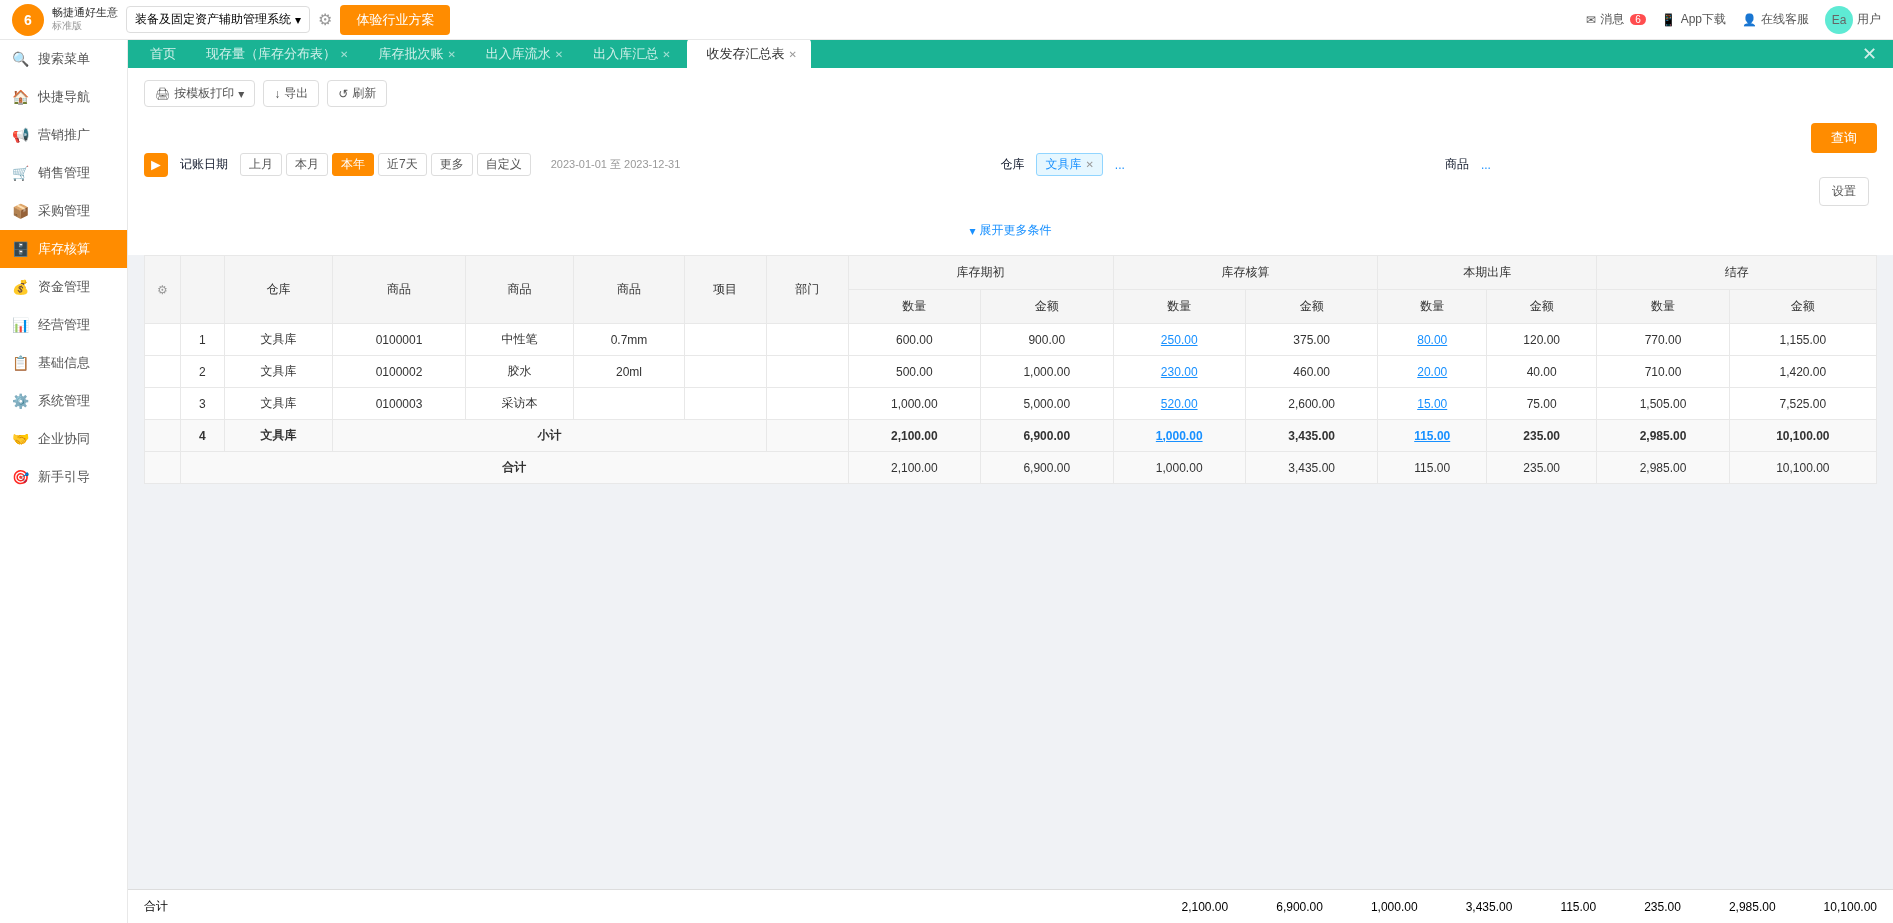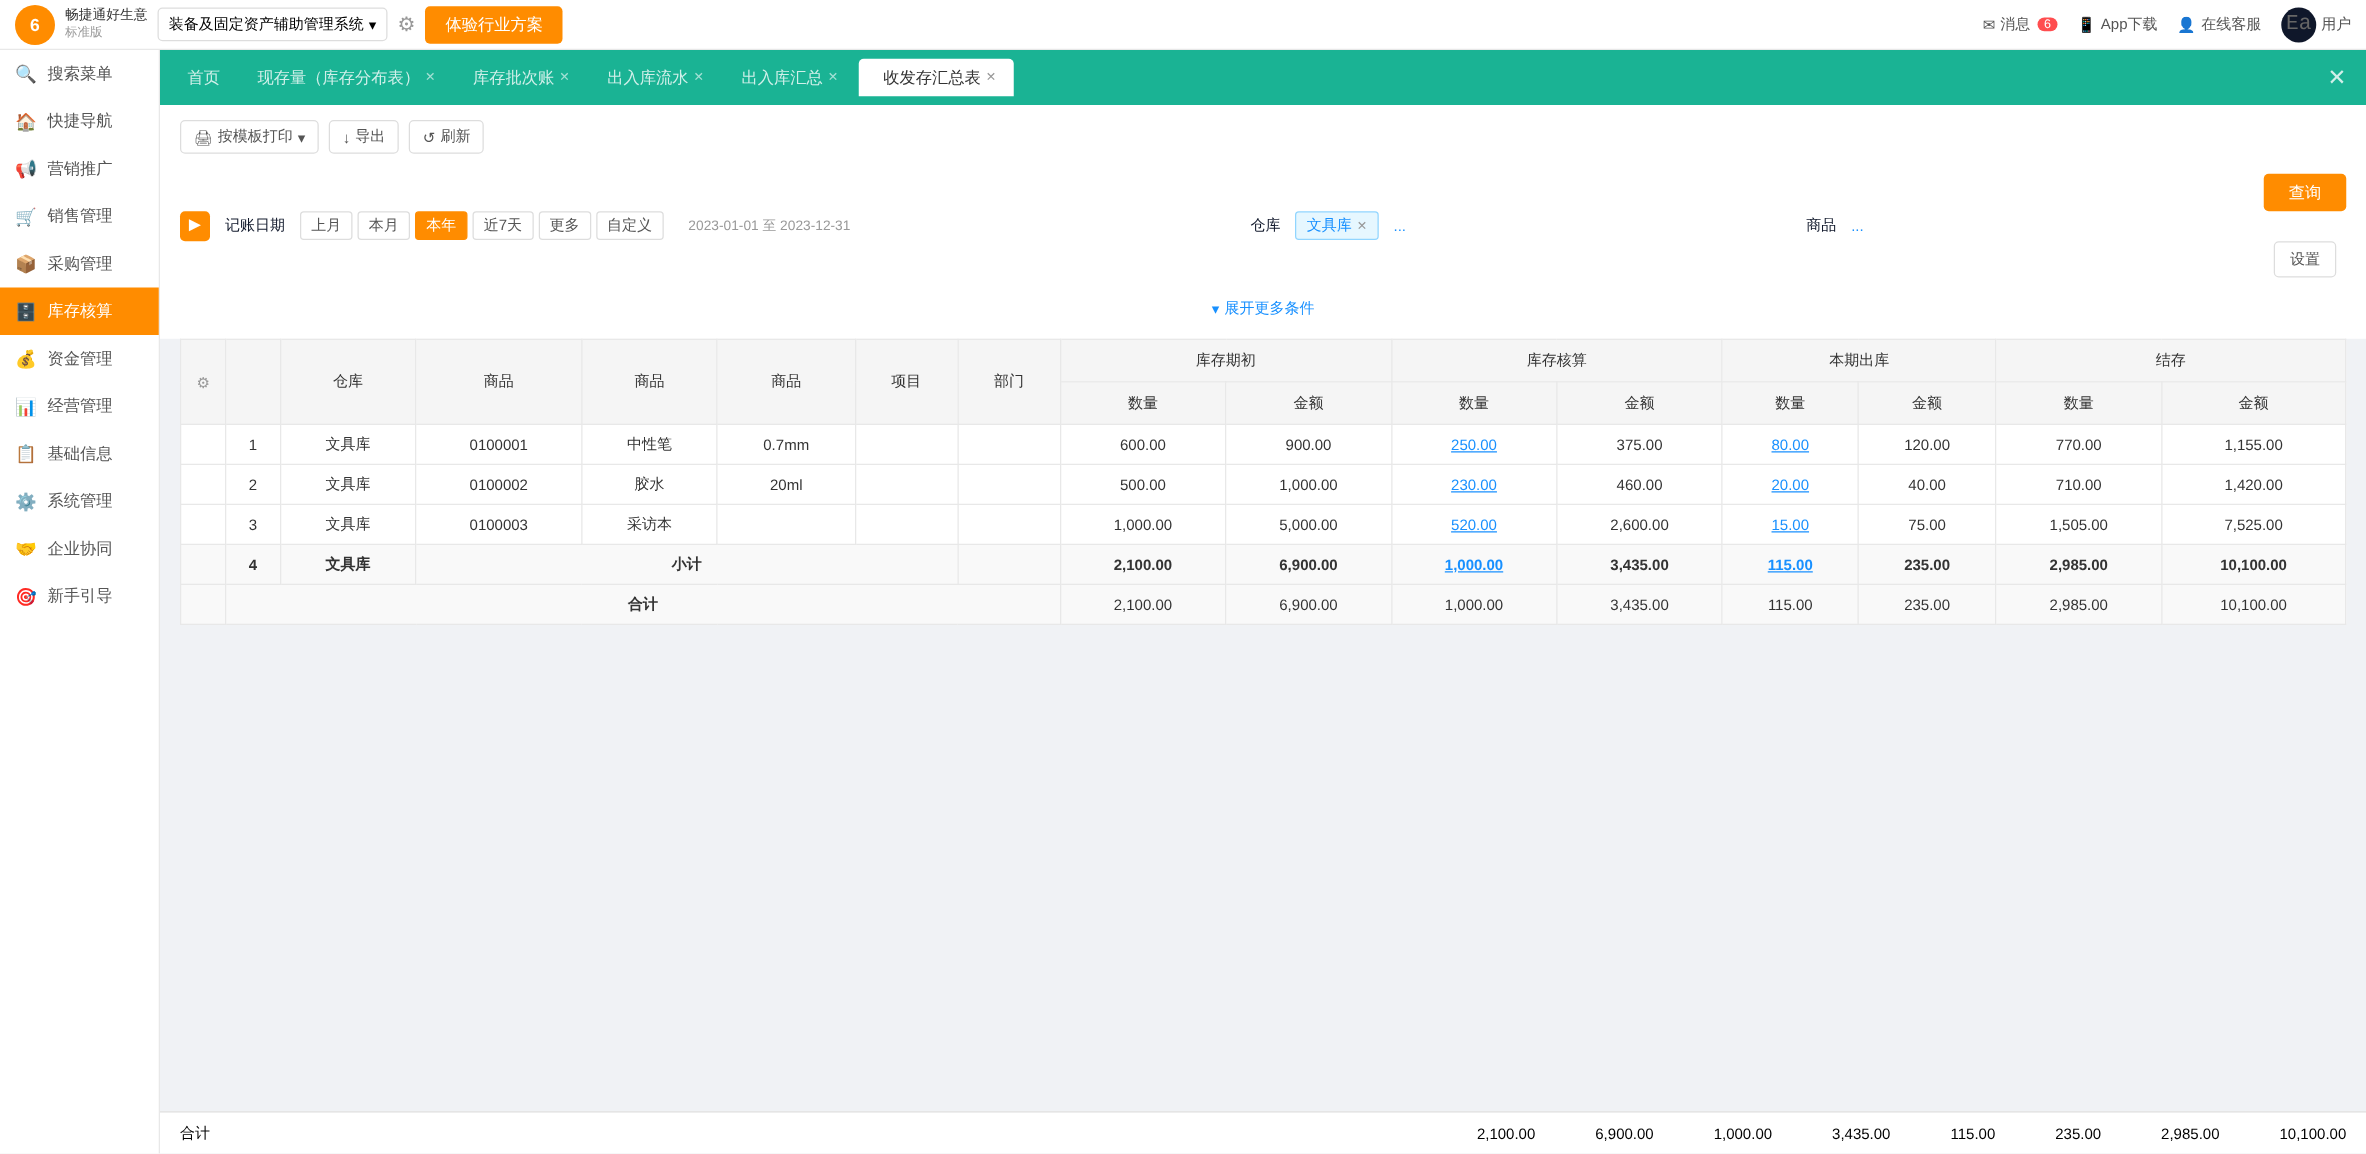--- a/index.html
+++ b/index.html
@@ -4,34 +4,34 @@
   <style>
     * { box-sizing: border-box; margin: 0; padding: 0; }
     body { font-family: 'Microsoft YaHei', Arial, sans-serif; font-size: 12px; background: #f5f5f5; overflow: hidden; }
 
     
     .app-container { display: flex; flex-direction: column; height: 923px; width: 1893px; }
     .top-bar { height: 40px; background: #fff; display: flex; align-items: center; padding: 0 12px; border-bottom: 1px solid #e8e8e8; justify-content: space-between; }
     .main-layout { display: flex; flex: 1; overflow: hidden; }
     .sidebar { width: 128px; background: #fff; border-right: 1px solid #e8e8e8; display: flex; flex-direction: column; }
     .content-area { flex: 1; display: flex; flex-direction: column; overflow: hidden; }
-    .tab-bar { height: 44px; background: #1ab394; display: flex; align-items: center; padding: 0 8px; gap: 2px; }
+    .tab-bar { height: 28px; background: #1ab394; display: flex; align-items: center; padding: 0 8px; gap: 2px; }
     .page-content { flex: 1; background: #f0f2f5; overflow-y: auto; padding: 0; }
 
     
     .top-bar-left { display: flex; align-items: center; gap: 8px; }
     .app-logo { width: 32px; height: 32px; background: #ff8c00; border-radius: 50%; display: flex; align-items: center; justify-content: center; color: white; font-size: 14px; font-weight: bold; }
     .app-name { font-size: 11px; color: #333; line-height: 1.2; }
     .app-name-sub { font-size: 10px; color: #999; }
     .system-selector { display: flex; align-items: center; gap: 4px; padding: 4px 8px; border: 1px solid #ddd; border-radius: 4px; cursor: pointer; }
     .experience-btn { background: #ff8c00; color: white; border: none; border-radius: 4px; padding: 6px 16px; font-size: 13px; cursor: pointer; }
     .top-bar-right { display: flex; align-items: center; gap: 16px; }
     .top-right-item { display: flex; align-items: center; gap: 4px; color: #555; cursor: pointer; font-size: 12px; }
     .badge { background: #ff4d4f; color: white; border-radius: 10px; padding: 0 5px; font-size: 10px; margin-left: 2px; }
-    .user-avatar { width: 28px; height: 28px; background: #0f172a; border-radius: 50%; display: flex; align-items: center; justify-content: center; font-size: 17px; color: #666; font-family: Liberation Mono, monospace; }
+    .user-avatar { width: 28px; height: 28px; background: #5eead4; border-radius: 50%; display: flex; align-items: center; justify-content: center; font-size: 12px; color: #666; }
     .sidebar-item { display: flex; align-items: center; gap: 8px; padding: 10px 12px; cursor: pointer; color: #555; font-size: 13px; }
     .sidebar-item.active { background: #ff8c00; color: white; }
     .sidebar-item .icon { width: 18px; height: 18px; display: flex; align-items: center; justify-content: center; font-size: 14px; }
     .sidebar-item-label { font-size: 13px; }
 
     
     .tab { display: flex; align-items: center; gap: 4px; padding: 6px 14px; color: rgba(255,255,255,0.8); cursor: pointer; font-size: 13px; border-radius: 4px 4px 0 0; white-space: nowrap; }
     .tab.active { background: #fff; color: #333; padding-left: 20px; }
     .tab-close { font-size: 10px; color: rgba(255,255,255,0.6); cursor: pointer; }
     .tab.active .tab-close { color: #999; }

